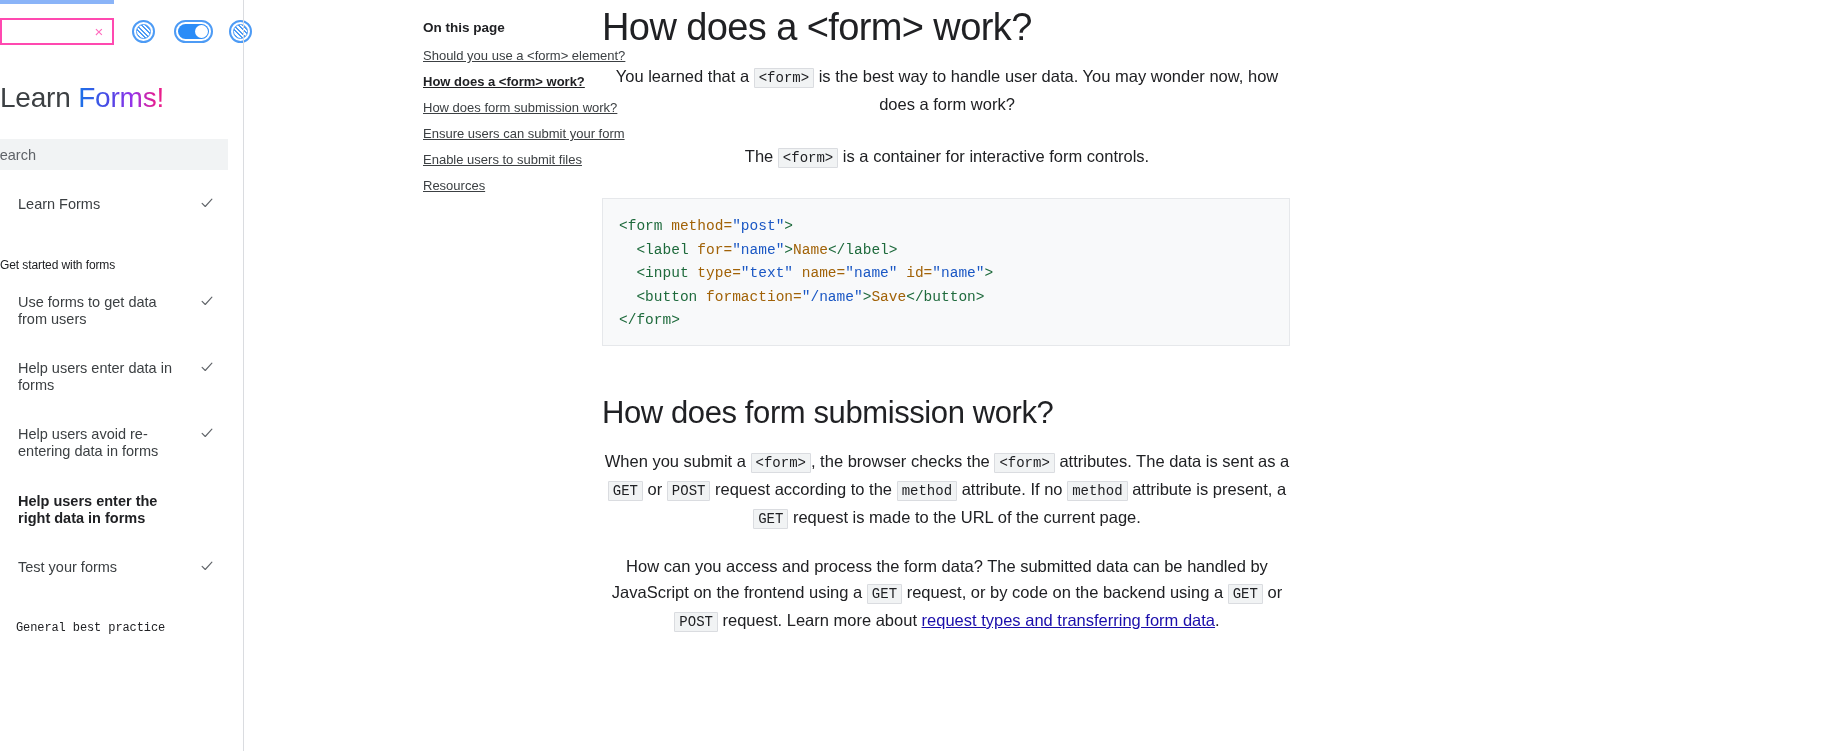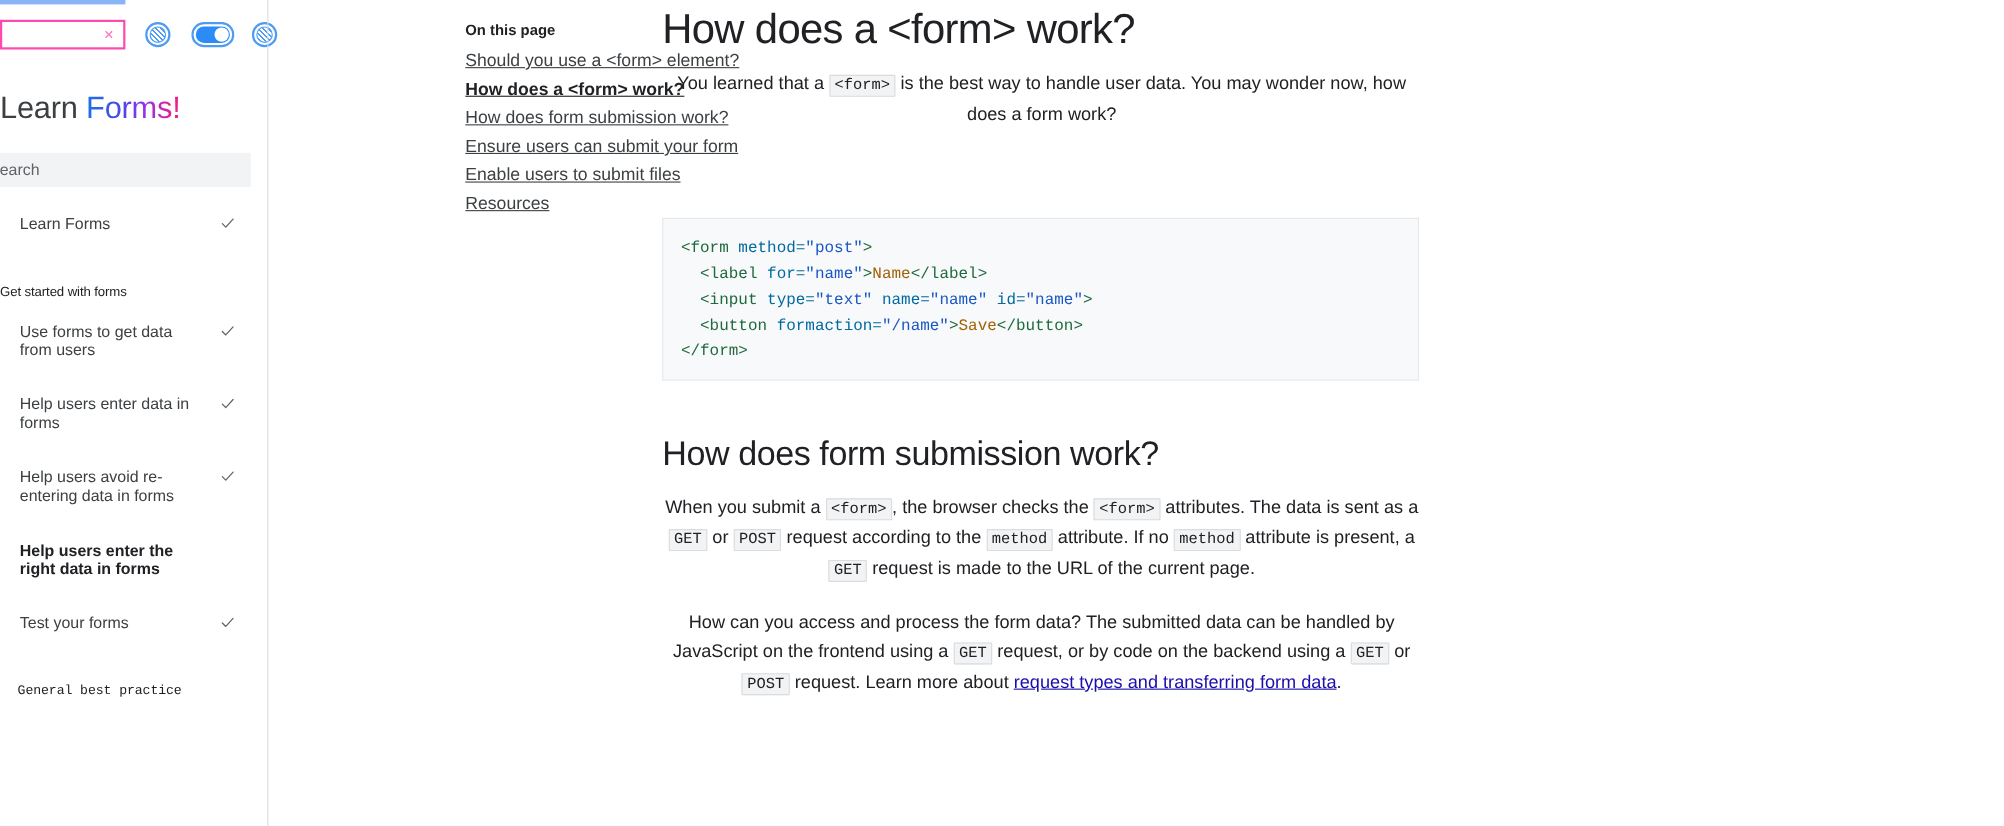--- a/index.html
+++ b/index.html
@@ -238,21 +238,21 @@
     width: 180px;
   }
   .toc-title {
     font-size: 13.5px;
     font-weight: 700;
     color: #202124;
     margin-bottom: 13px;
   }
   .toc-link {
     display: block;
-    font-size: 16px;
+    font-size: 13px;
     line-height: 15px;
     color: #3c4043;
     text-decoration: underline;
     margin-bottom: 11px;
     white-space: nowrap;
     cursor: pointer;
   }
   .toc-link.active {
     font-weight: 700;
     color: #202124;
@@ -318,21 +318,21 @@
     padding: 16px 0 0 16px;
   }
   .codeblock pre {
     margin: 0;
     font-family: "Liberation Mono", monospace;
     font-size: 14.5px;
     line-height: 23.5px;
     white-space: pre;
   }
   .tok-tag    { color: #1e6a3c; }
-  .tok-attr   { color: #0369a1; }
+  .tok-attr   { color: #a16207; }
   .tok-str    { color: #1a57c4; }
   .tok-text   { color: #a16207; }
 
   .h2-wrap  { position: absolute; left: 0; top: 393px; }
   .p3       { position: absolute; left: 0; top: 448px; width: 690px; }
   .p4       { position: absolute; left: 0; top: 553px; width: 690px; }
 </style>
 </head>
 <body>
 
@@ -429,20 +429,23 @@
   </div>
 
   <div class="article">
 
     <h1 class="doc-title">How does a &lt;form&gt; work?</h1>
 
     <p class="doc-p p1">
       <span>You learned that a </span><code class="inline">&lt;form&gt;</code><span> is the best way to handle user data. You may wonder now, how does a form work?</span>
     </p>
 
+    <p class="doc-p p2">
+      <span>The </span><code class="inline">&lt;form&gt;</code><span> is a container for interactive form controls.</span>
+    </p>
 
     <div class="codeblock">
       <pre><span class="tok-tag">&lt;form</span><span class="tok-attr"> method=</span><span class="tok-str">"post"</span><span class="tok-tag">&gt;</span>
 <span class="tok-tag">  &lt;label</span><span class="tok-attr"> for=</span><span class="tok-str">"name"</span><span class="tok-tag">&gt;</span><span class="tok-text">Name</span><span class="tok-tag">&lt;/label&gt;</span>
 <span class="tok-tag">  &lt;input</span><span class="tok-attr"> type=</span><span class="tok-str">"text"</span><span class="tok-attr"> name=</span><span class="tok-str">"name"</span><span class="tok-attr"> id=</span><span class="tok-str">"name"</span><span class="tok-tag">&gt;</span>
 <span class="tok-tag">  &lt;button</span><span class="tok-attr"> formaction=</span><span class="tok-str">"/name"</span><span class="tok-tag">&gt;</span><span class="tok-text">Save</span><span class="tok-tag">&lt;/button&gt;</span>
 <span class="tok-tag">&lt;/form&gt;</span></pre>
     </div>
 
     <div class="h2-wrap">

